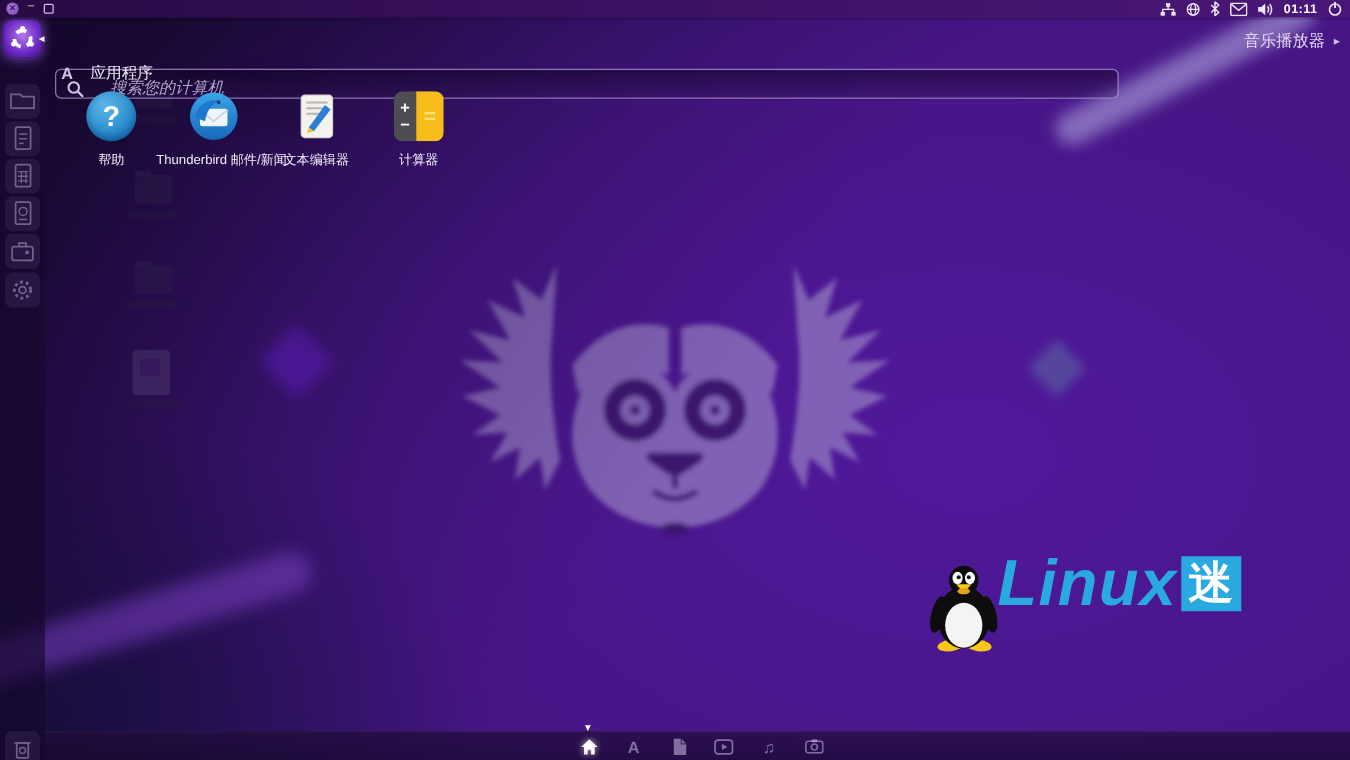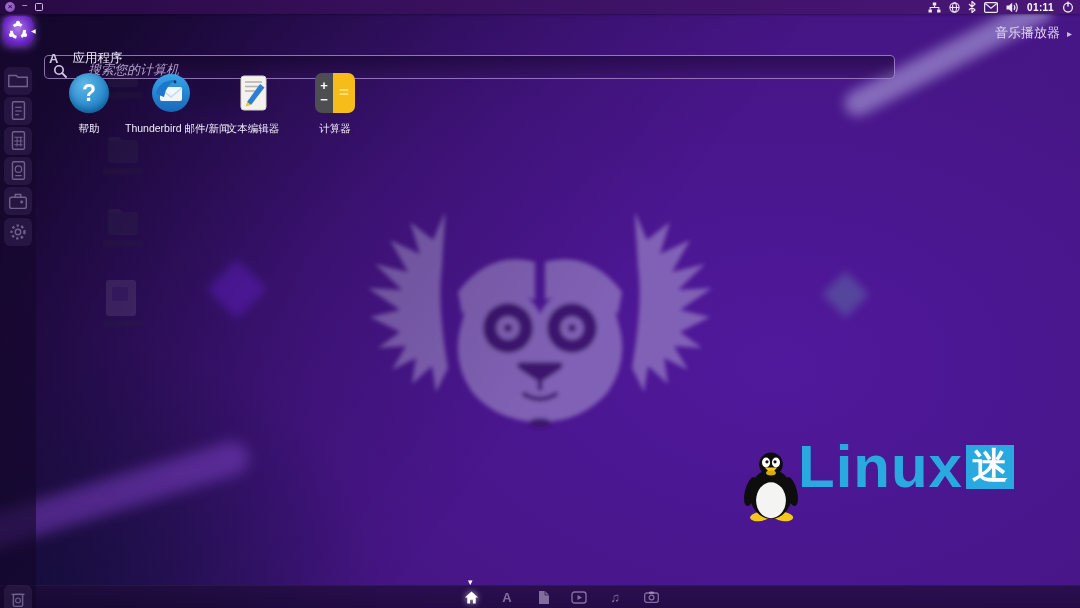--- a/index.html
+++ b/index.html
@@ -108,21 +108,21 @@
   .lens{width:16px;height:16px;display:flex;align-items:center;justify-content:center;
     color:rgba(205,190,230,.55);font-size:13px;}
   .lens.active{color:#fff;filter:drop-shadow(0 0 3px rgba(255,255,255,.7));}
   .caret{position:absolute;left:468px;top:-8px;color:#fff;font-size:9px;line-height:9px;}
 
   
   .watermark{position:absolute;left:740px;top:438px;width:335px;height:105px;z-index:7;}
   .wm-tux{position:absolute;left:0;top:5px;}
   .wm-text{position:absolute;left:58px;top:0;}
   .wm-line1{display:flex;align-items:center;}
-  .wm-brand{color:#2aa9e0;font-size:60px;font-weight:bold;letter-spacing:1px;line-height:58px;}
+  .wm-brand{color:#2aa9e0;font-size:52px;font-weight:bold;letter-spacing:1px;line-height:58px;font-style:italic;}
   .wm-mi{display:inline-block;background:#2aa9e0;color:#fff;font-size:36px;font-weight:bold;
     padding:2px 6px 4px 6px;margin-left:3px;line-height:38px;}
   .wm-url{color:#ea1c24;font-size:27px;line-height:28px;margin-top:1px;}
 </style>
 </head>
 <body>
 
 <div class="screen">
 
   <div class="wallpaper">

